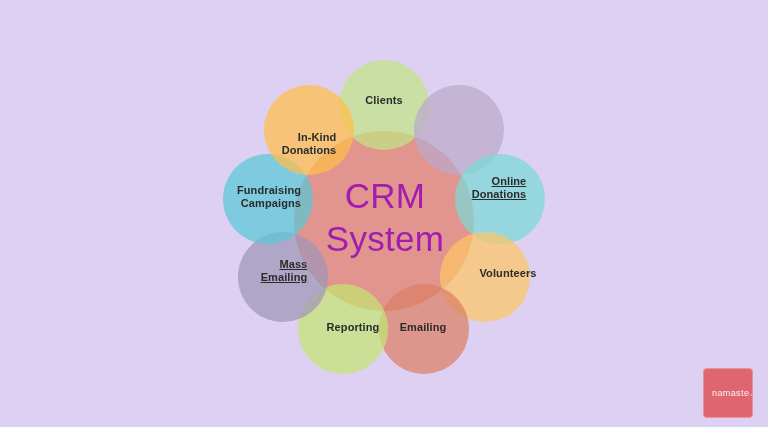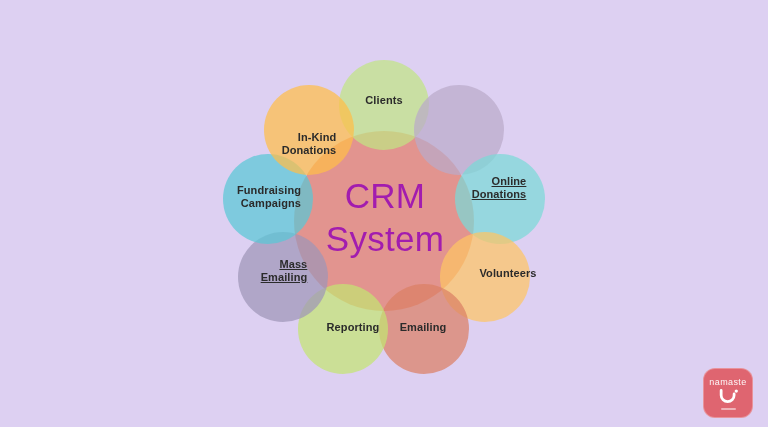--- a/index.html
+++ b/index.html
@@ -38,22 +38,22 @@
   .l-inkind{left:309px;top:144px;}
 
   .title{
     position:absolute;left:385px;top:217px;transform:translate(-50%,-50%);
     font-size:35px;line-height:43px;font-weight:400;color:#a21caf;
     text-align:center;white-space:pre-line;letter-spacing:.3px;
   }
 
   .logo{
     position:absolute;left:703px;top:368px;width:50px;height:50px;
-    border-radius:12px;box-sizing:border-box;border:1px solid rgba(255,255,255,.3);
-    display:flex;flex-direction:column;align-items:center;justify-content:center;
+    border-radius:4px;box-sizing:border-box;border:1px solid rgba(255,255,255,.3);
+    display:flex;flex-direction:row;align-items:center;justify-content:center;padding-left:8px;
   }
   .logo-brand{
     color:rgba(255,255,255,.95);font-size:9px;line-height:10px;
     letter-spacing:.4px;font-weight:400;
   }
   .logo-icon{margin-top:2px;display:block;}
   .logo-bar{width:15px;height:2px;background:rgba(255,255,255,.5);border-radius:1px;margin-top:4px;}
 </style>
 </head>
 <body>

